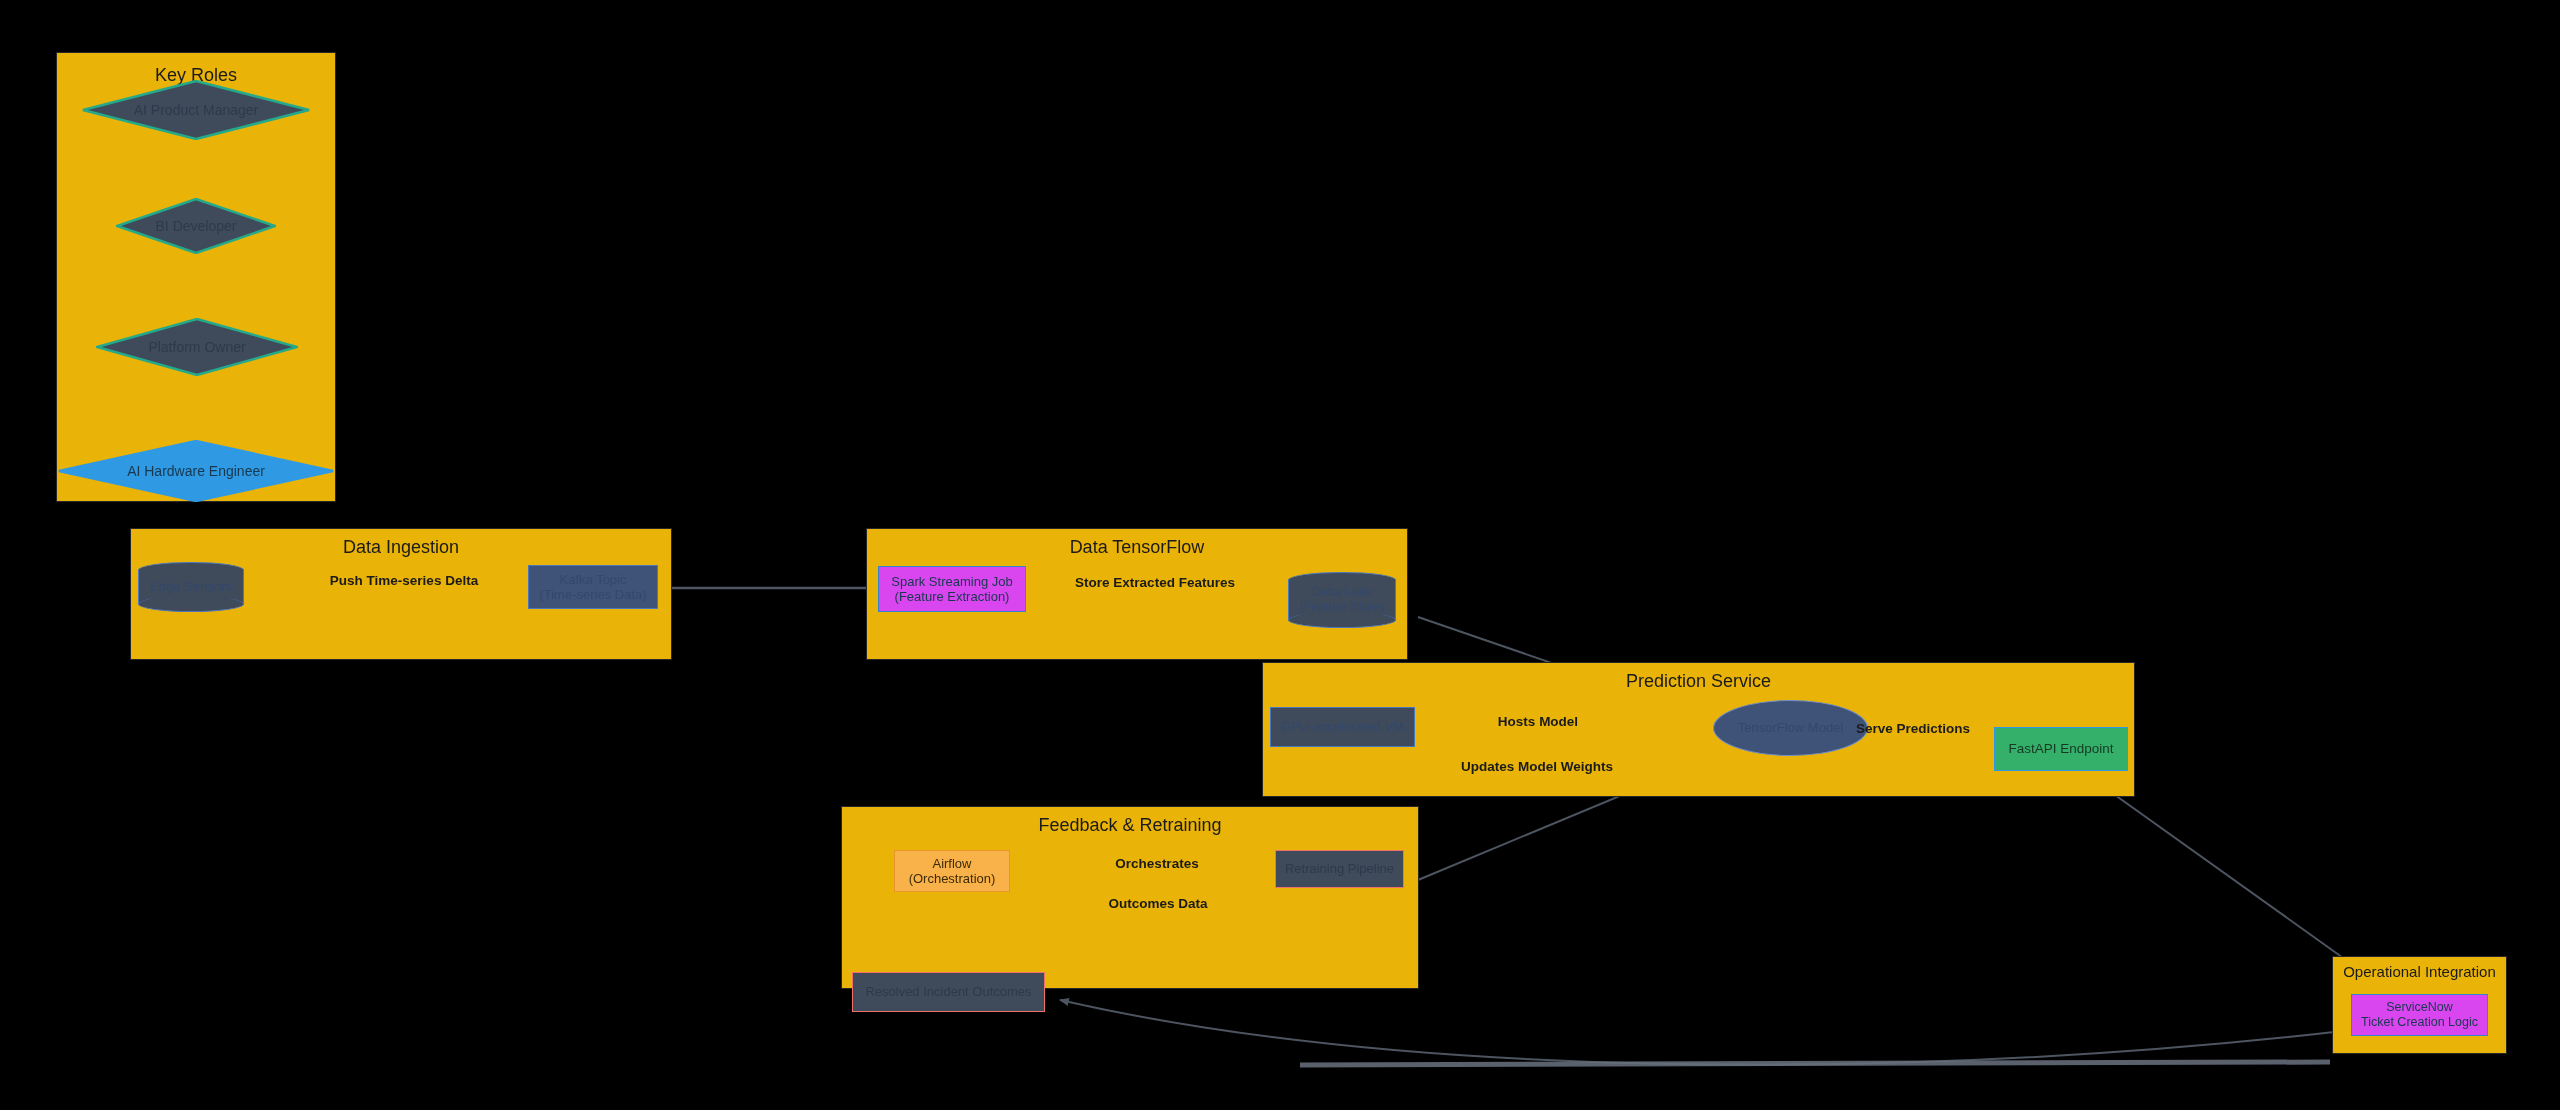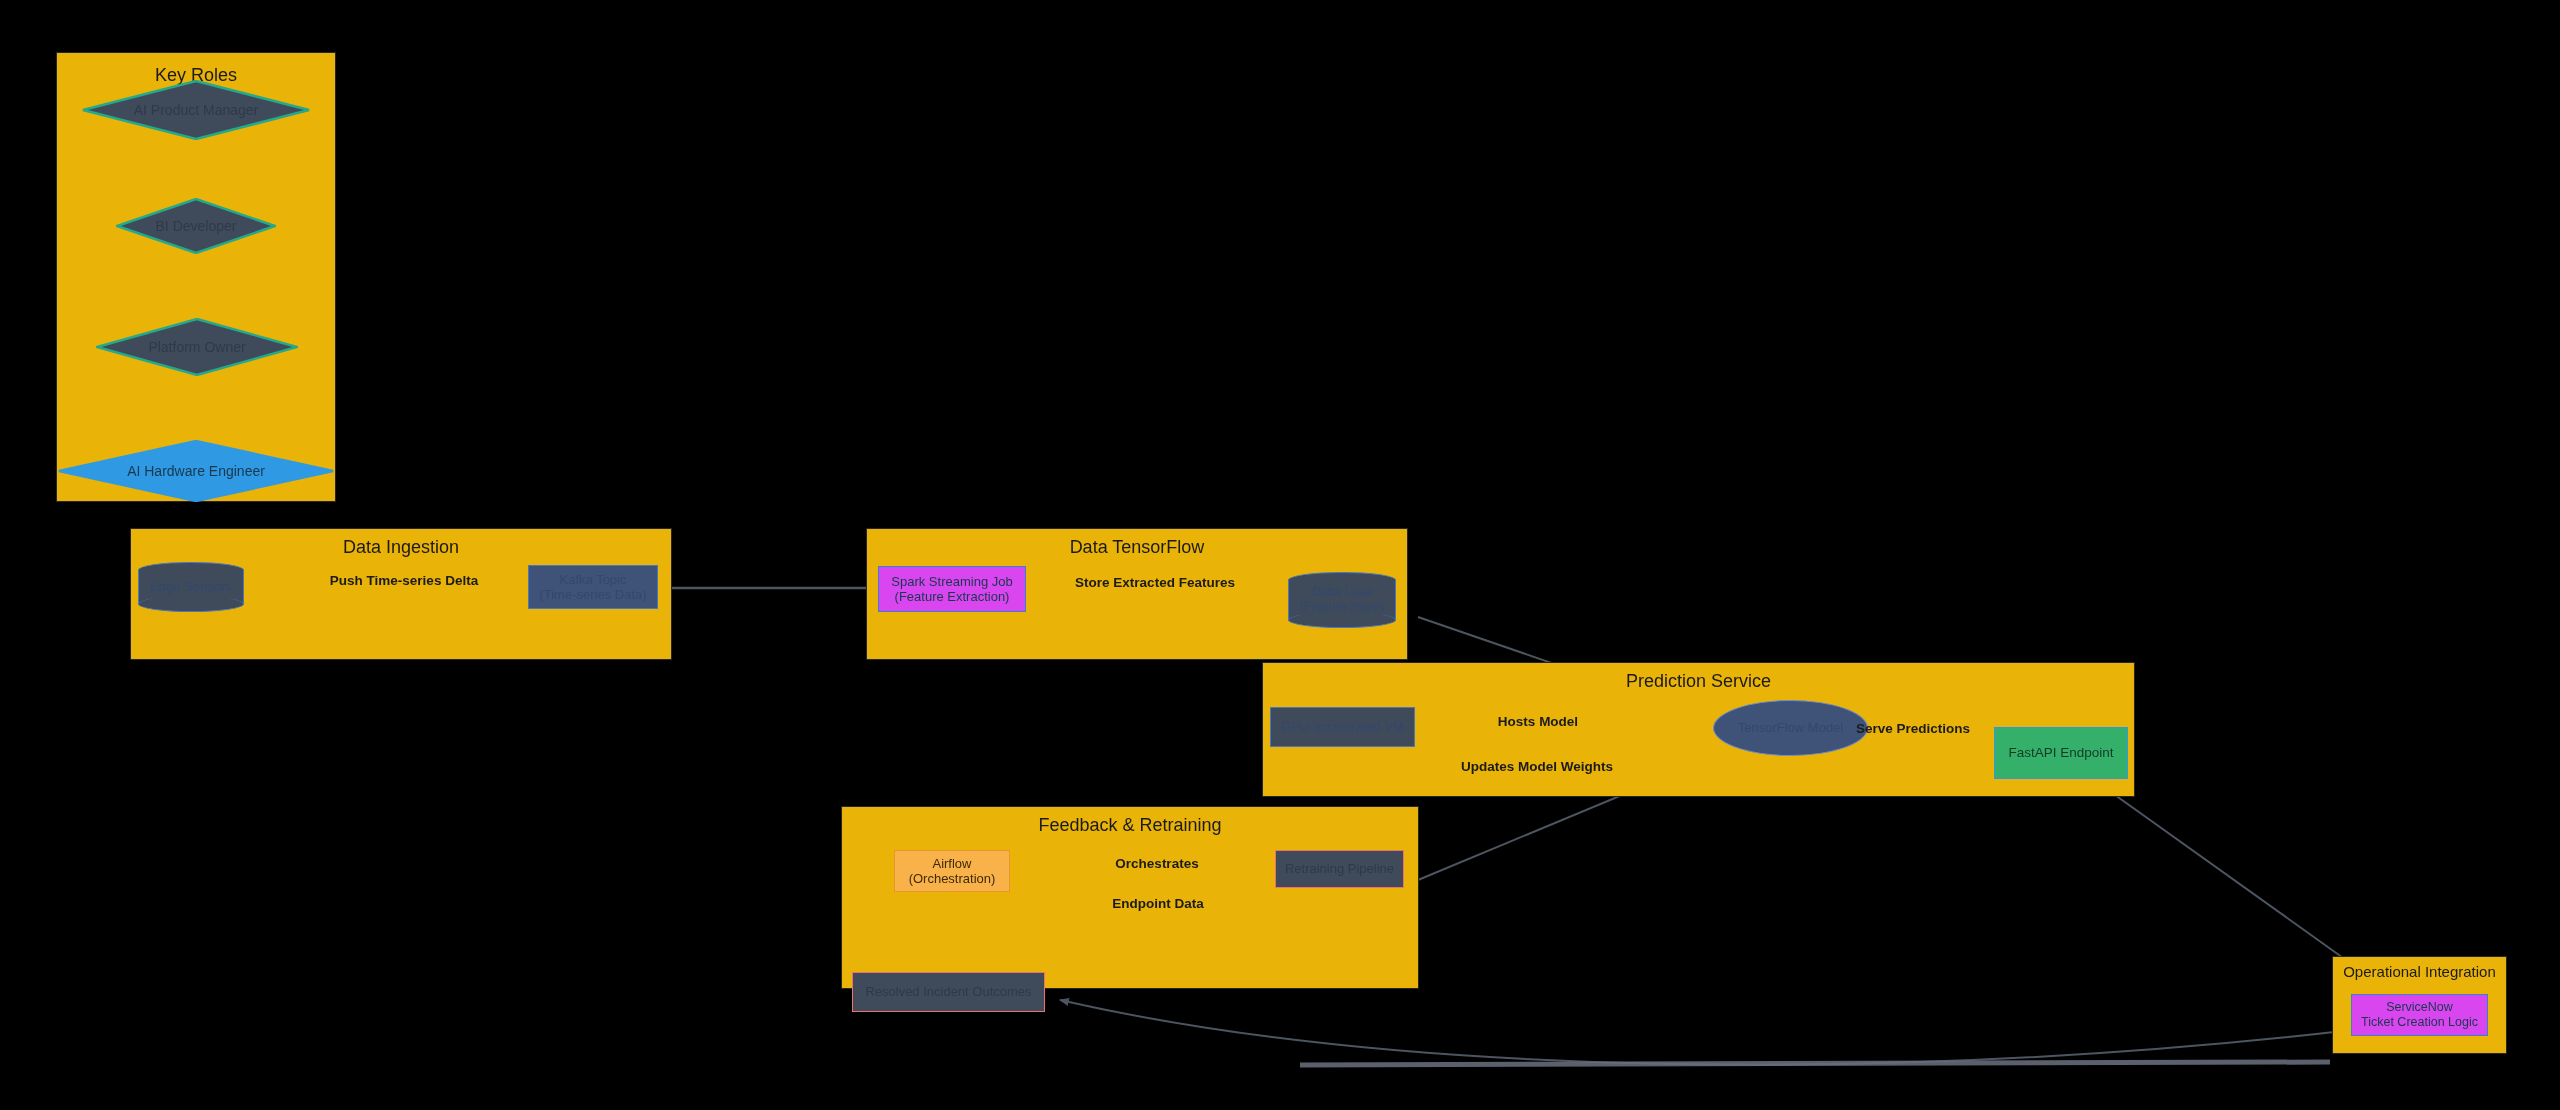--- a/index.html
+++ b/index.html
@@ -160,21 +160,21 @@
   </div>
 
   <div class="node rect n-dark" style="left:1270px;top:707px;width:145px;height:40px;font-size:13px;color:#33486d;border-color:#4a76bd;">
     <span class="lbl">GPU-accelerated VM</span>
   </div>
 
   <div class="node ellipse" style="left:1713px;top:700px;width:155px;height:56px;font-size:13px;">
     <span class="lbl">TensorFlow Model</span>
   </div>
 
-  <div class="node rect n-green" style="left:1994px;top:727px;width:134px;height:52px;font-size:13.5px;">
+  <div class="node rect n-green" style="left:1994px;top:727px;width:134px;height:44px;font-size:13.5px;">
     <span class="lbl">FastAPI Endpoint</span>
   </div>
 
   <div class="cluster" style="left:841px;top:806px;width:578px;height:183px;">
     <div class="cluster-title" style="top:8px;">Feedback &amp; Retraining</div>
   </div>
 
   <div class="node rect n-orange" style="left:894px;top:850px;width:116px;height:42px;font-size:13px;">
     <span class="lbl">Airflow
 (Orchestration)</span>
@@ -196,15 +196,15 @@
     <span class="lbl">ServiceNow
 Ticket Creation Logic</span>
   </div>
 
   <div class="elabel" style="left:404px;top:580px;">Push Time-series Delta</div>
   <div class="elabel" style="left:1155px;top:582px;">Store Extracted Features</div>
   <div class="elabel" style="left:1538px;top:721px;">Hosts Model</div>
   <div class="elabel" style="left:1913px;top:728px;">Serve Predictions</div>
   <div class="elabel" style="left:1537px;top:766px;">Updates Model Weights</div>
   <div class="elabel" style="left:1157px;top:863px;">Orchestrates</div>
-  <div class="elabel" style="left:1158px;top:903px;">Endpoint Data</div>
+  <div class="elabel" style="left:1158px;top:903px;">Outcomes Data</div>
 
 </div>
 
 </body></html>

